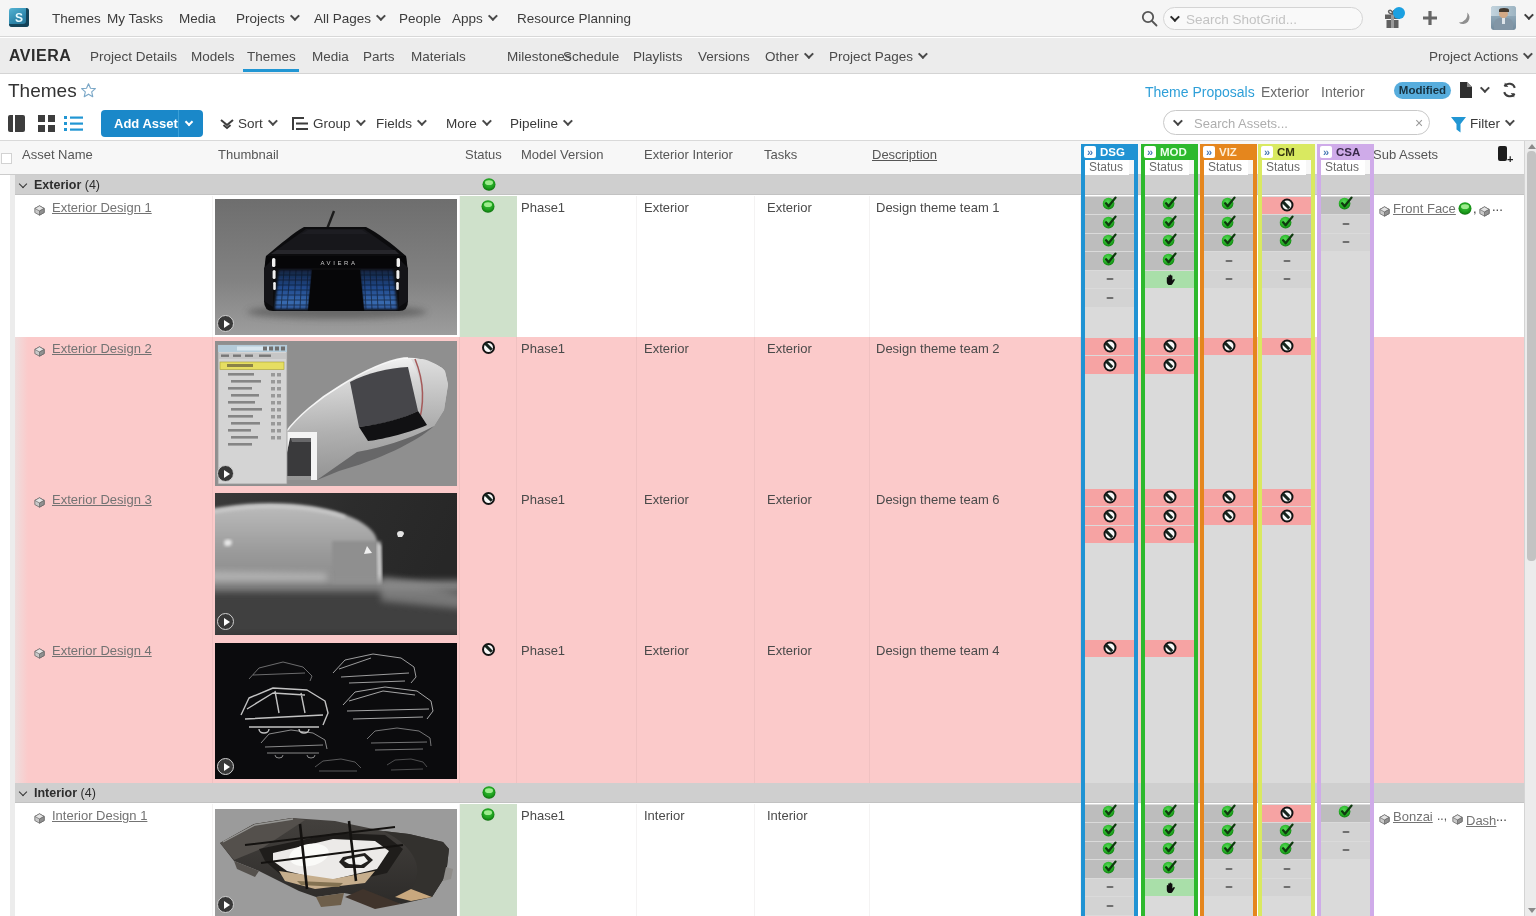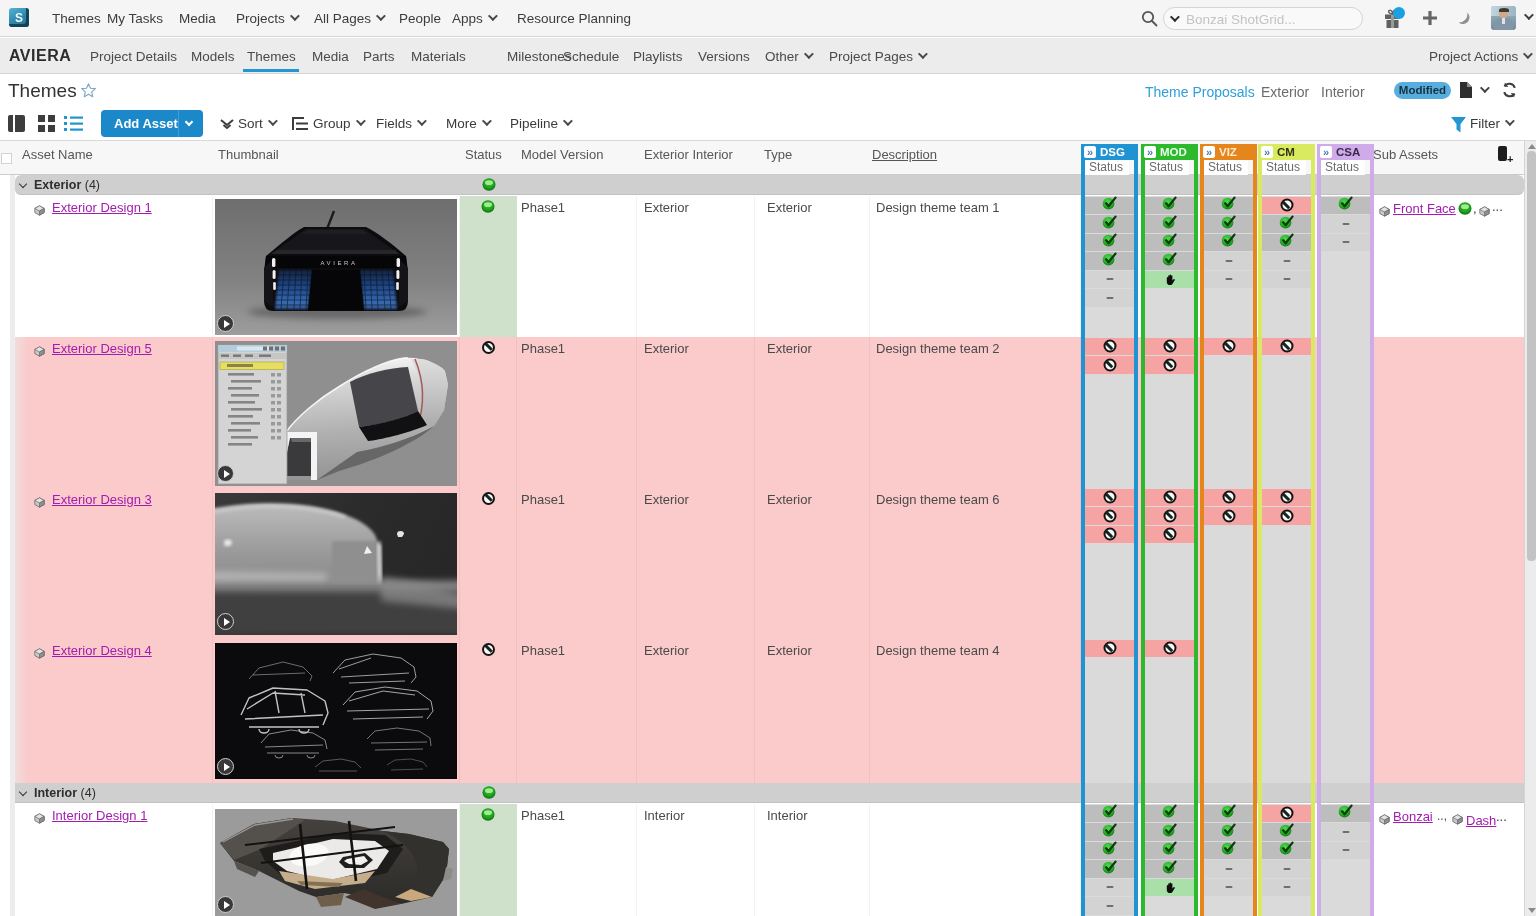--- a/index.html
+++ b/index.html
@@ -36,21 +36,21 @@
 .grouprow b { position:absolute; left:19px; top:2.5px; }
 .grouprow .cnt { font-weight:normal; }
 .grouprow .gchev { position:absolute; left:5px; top:6px; width:6px; height:6px; border-right:1.8px solid #333; border-bottom:1.8px solid #333; transform:rotate(45deg); }
 .rowbg { position:absolute; left:15px; width:1509px; background:#fff; }
 .rowbg.pink { background:#fbcaca; } .rowbg.pink::before { content:""; position:absolute; left:0; top:0; width:13px; height:100%; background:linear-gradient(90deg,#efdddd,#fbcaca); }
 .rc { position:absolute; left:0; width:1536px; }
 .gutter { position:absolute; left:10px; top:175px; width:5px; height:741px; background:#ececec; }
 .thumb { position:absolute; left:215px; width:242px; }
 .statuscell { position:absolute; left:460px; width:57px; height:100%; }
 .statuscell.green { background:#cfe1cb; }
-.alink { position:absolute; left:52px; top:4px; font-size:13px; color:#a21caf; text-decoration:underline; }
+.alink { position:absolute; left:52px; top:4px; font-size:13px; color:#737373; text-decoration:underline; }
 .acube { position:absolute; left:34px; top:6px; }
 .celltxt { position:absolute; top:4px; font-size:13px; color:#4a4a4a; }
 .vsep { position:absolute; top:0; width:1px; height:100%; background:rgba(70,45,45,0.06); }
 
 .band { position:absolute; top:160px; height:756px; width:4px; }
 .phead { position:absolute; top:144px; width:57px; height:16px; font-size:11.5px; font-weight:bold; line-height:16px; }
 .phead .bb { position:absolute; left:3px; top:2px; width:12px; height:12px; background:#fff; border-radius:2px; color:#4a7ab5; font-size:11px; line-height:12px; text-align:center; font-weight:bold; }
 .phead .pl { position:absolute; left:19px; top:0; }
 .statusbox { position:absolute; top:160px; width:44px; height:15px; background:#fff; font-size:12px; color:#6a6a6a; padding-left:4px; line-height:15px; }
 .pcol { position:absolute; width:49px; background:#dadada; }
@@ -85,21 +85,21 @@
   <div class="menu" style="left:314px;">All Pages<span class="chev"></span></div>
   <div class="menu" style="left:399px;">People</div>
   <div class="menu" style="left:452px;">Apps<span class="chev"></span></div>
   <div class="menu" style="left:517px;">Resource Planning</div>
   <svg class="ico" style="left:1141px; top:10px;" width="17" height="17" viewBox="0 0 17 17">
       <circle cx="7" cy="7" r="5.2" fill="none" stroke="#555" stroke-width="1.8"></circle>
       <line x1="11" y1="11" x2="15.5" y2="15.5" stroke="#555" stroke-width="1.8" stroke-linecap="round"></line>
     </svg>
   <div style="position:absolute; left:1163px; top:7px; width:200px; height:23px; border:1px solid #d4d4d4; border-radius:12px; background:#f9f9f9;">
     <span class="chev" style="position:absolute; left:6px; top:7px; border-color:#2a2a2a; border-width:2.2px; margin:0;"></span>
-    <span style="position:absolute; left:22px; top:4px; font-size:13.5px; color:#c3c3c3;">Bonzai ShotGrid...</span>
+    <span style="position:absolute; left:22px; top:4px; font-size:13.5px; color:#c3c3c3;">Search ShotGrid...</span>
   </div>
   <svg class="ico" style="left:1384px; top:9px;" width="17" height="19" viewBox="0 0 17 19">
       <rect x="1" y="5.5" width="15" height="4.5" fill="#606060"></rect>
       <rect x="2.5" y="11" width="12" height="8" fill="#606060"></rect>
       <rect x="7" y="5.5" width="3" height="13.5" fill="#9a9a9a"></rect>
       <path d="M8.5 5 C5.2 5 3.8 2.8 5.1 1.6 C6.4 0.5 8.5 2.2 8.5 5 C8.5 2.2 10.6 0.5 11.9 1.6 C13.2 2.8 11.8 5 8.5 5 Z" fill="none" stroke="#606060" stroke-width="1.4"></path>
     </svg>
   <div style="position:absolute; left:1393px; top:7px; width:12px; height:12px; border-radius:50%; background:#1ba0e1;"></div>
   <svg class="ico" style="left:1422px; top:10px;" width="16" height="16" viewBox="0 0 16 16">
       <path d="M8 1 V15 M1 8 H15" stroke="#666" stroke-width="3.2"></path>
@@ -192,42 +192,47 @@
         <rect x="0" y="0" width="12" height="2"></rect>
         <rect x="0" y="0" width="2" height="13"></rect>
         <rect x="4" y="5.5" width="12" height="2"></rect>
         <rect x="4" y="11" width="12" height="2"></rect>
       </g>
     </svg>
   <div class="lbl" style="left:313px;">Group<span class="chev"></span></div>
   <div class="lbl" style="left:376px;">Fields<span class="chev"></span></div>
   <div class="lbl" style="left:446px;">More<span class="chev"></span></div>
   <div class="lbl" style="left:510px;">Pipeline<span class="chev"></span></div>
+  <div id="searchassets">
+    <span class="chev" style="position:absolute; left:9px; top:8px; border-color:#444; border-width:2.2px; margin:0;"></span>
+    <span style="position:absolute; left:30px; top:5px; font-size:13px; color:#aeaeae;">Search Assets...</span>
+    <span style="position:absolute; left:251px; top:4px; font-size:14px; color:#999;">×</span>
+  </div>
   <svg class="ico" style="left:1451px; top:9px;" width="15" height="16" viewBox="0 0 15 16">
       <path d="M0 0 H15 L9.5 7 V15.5 L5.5 12.5 V7 Z" fill="#2196d3"></path>
     </svg>
   <div class="lbl" style="left:1470px;">Filter<span class="chev"></span></div>
 </div>
 
 <div id="thead">
   <div style="position:absolute; left:1px; top:12px; width:11px; height:11px; border:1px solid #d2d2d2; background:#fff;"></div>
     <div class="h" style="left:22px;">Asset Name</div>
   <div class="h" style="left:218px;">Thumbnail</div>
   <div class="h" style="left:465px;">Status</div>
   <div class="h" style="left:521px;">Model Version</div>
   <div class="h" style="left:644px;">Exterior Interior</div>
-  <div class="h" style="left:764px;">Type</div>
+  <div class="h" style="left:764px;">Tasks</div>
   <div class="h" style="left:872px;text-decoration:underline;">Description</div>
   <div class="h" style="left:1373px;">Sub Assets</div>
   <div style="position:absolute; left:1498px; top:5px; width:9px; height:15px; background:#1d1d1d; border-radius:2px;"></div>
   <div style="position:absolute; left:1507px; top:12px; font-size:11px; font-weight:bold; color:#1d1d1d;">+</div>
 </div>
 <div class="gutter"></div>
 
-<div class="grouprow" style="top:175px;border-radius:6px;">
+<div class="grouprow" style="top:175px;">
     <span class="gchev"></span>
     <b>Exterior <span class="cnt">(4)</span></b>
   <span class="ico" style="left:467px; top:3px;"><svg width="14" height="13" viewBox="0 0 14 13">
         <defs>
           <radialGradient id="ipg" cx="50%" cy="40%" r="65%">
             <stop offset="0%" stop-color="#3fbf3f"></stop>
             <stop offset="60%" stop-color="#1da01d"></stop>
             <stop offset="100%" stop-color="#0a640a"></stop>
           </radialGradient>
         </defs>
@@ -601,21 +606,21 @@
     <div class="vsep" style="left:516px;"></div>
     <div class="vsep" style="left:636px;"></div>
     <div class="vsep" style="left:754px;"></div>
     <div class="vsep" style="left:869px;"></div>
     <div class="vsep" style="left:1080px;"></div>
   <span class="acube"><svg width="11" height="11" viewBox="0 0 20 20">
         <path d="M10 1.5 18.5 6.2v7.6L10 18.5 1.5 13.8V6.2z" fill="#c9c9c9" stroke="#636363" stroke-width="1.4"></path>
         <path d="M10 1.5 18.5 6.2 10 10.9 1.5 6.2z" fill="#e4e4e4" stroke="#636363" stroke-width="1.2"></path>
         <path d="M10 10.9l8.5-4.7v7.6L10 18.5z" fill="#909090" stroke="#636363" stroke-width="1.2"></path>
       </svg></span>
-  <span class="alink">Exterior Design 5</span>
+  <span class="alink">Exterior Design 2</span>
   <div class="statuscell">
       <span class="ico" style="left:22px; top:4px;"><span class="omit"></span></span>
     </div>
   <svg class="thumb" style="top:4px;" width="242" height="145">
       <rect width="242" height="145" fill="#8f8f8f"></rect>
 <defs>
         <linearGradient id="t2body" x1="0.4" y1="0" x2="0.48" y2="1">
           <stop offset="0%" stop-color="#f6f6f6"></stop>
           <stop offset="22%" stop-color="#d5d5d5"></stop>
           <stop offset="60%" stop-color="#b0b0b0"></stop>

